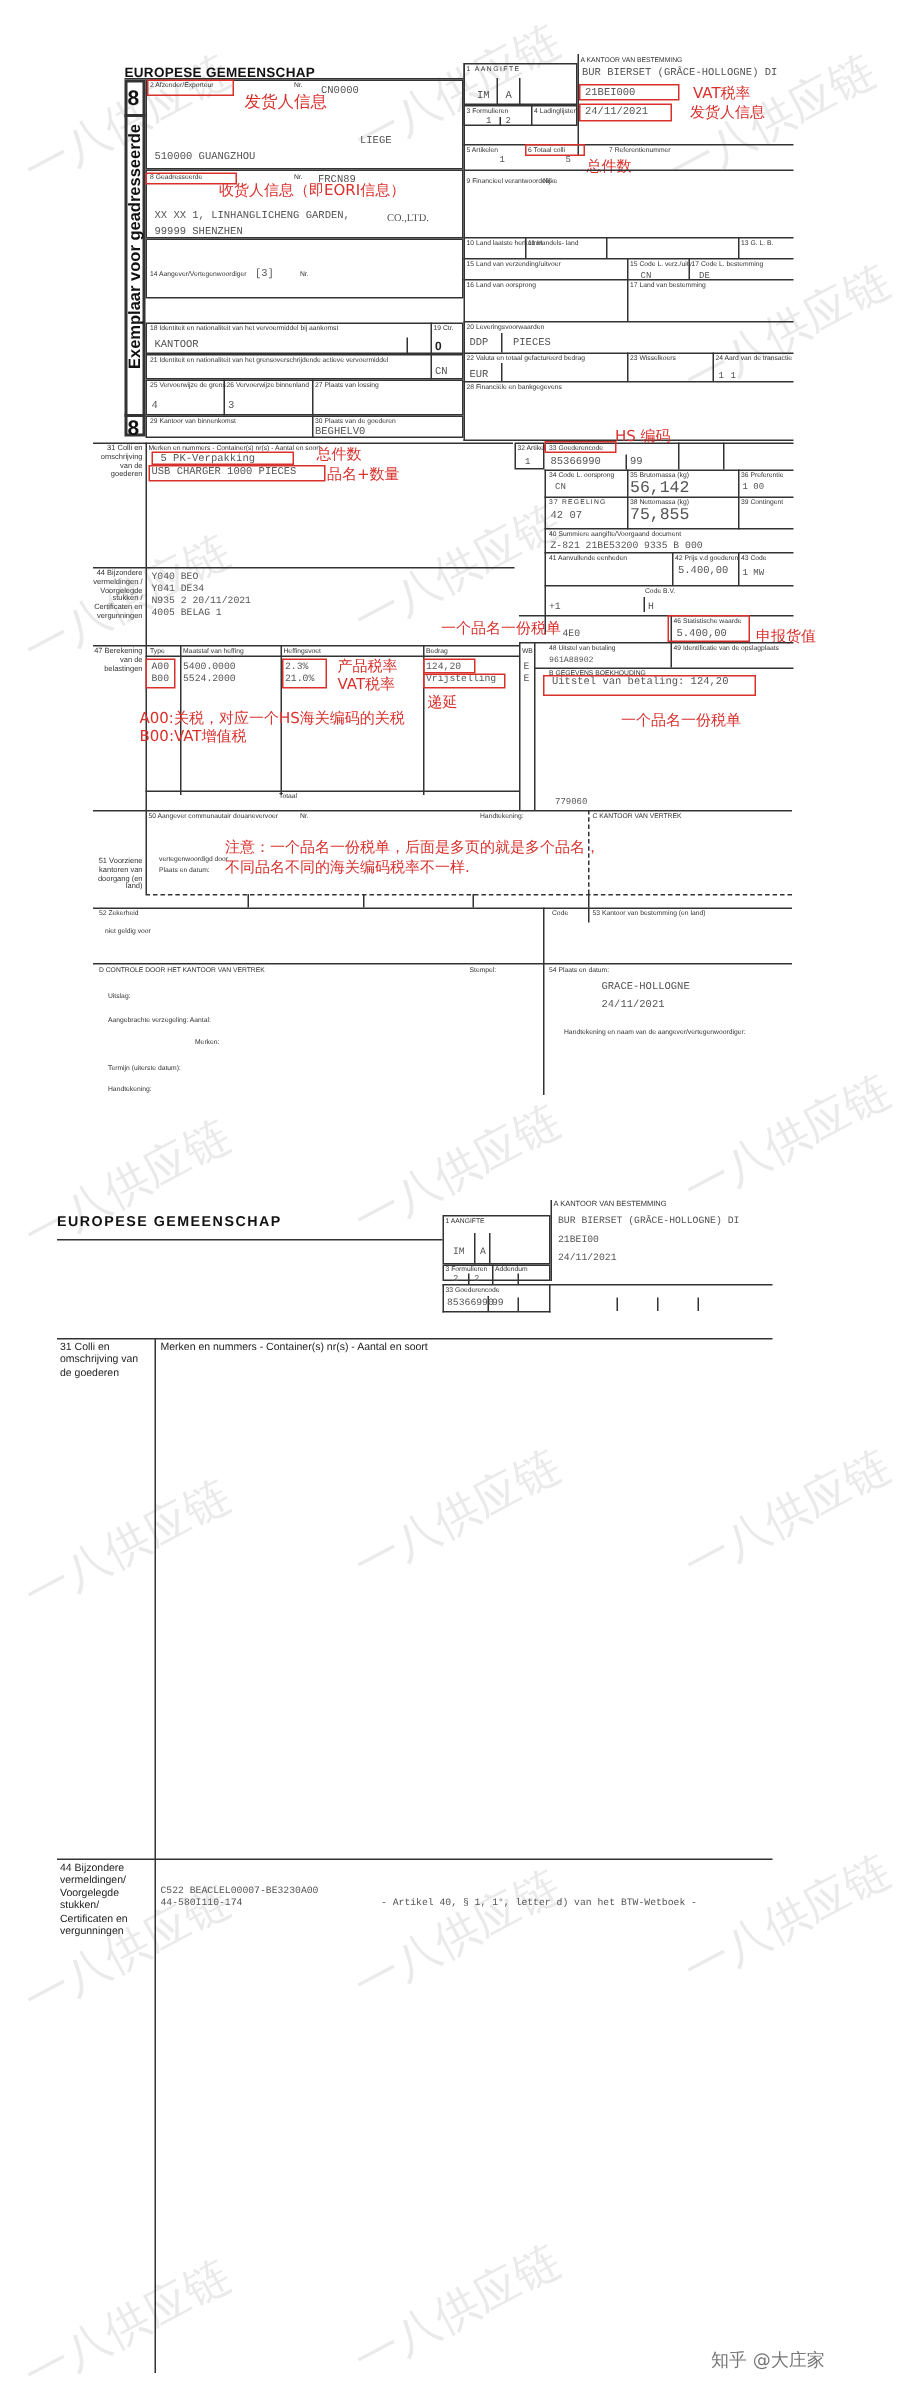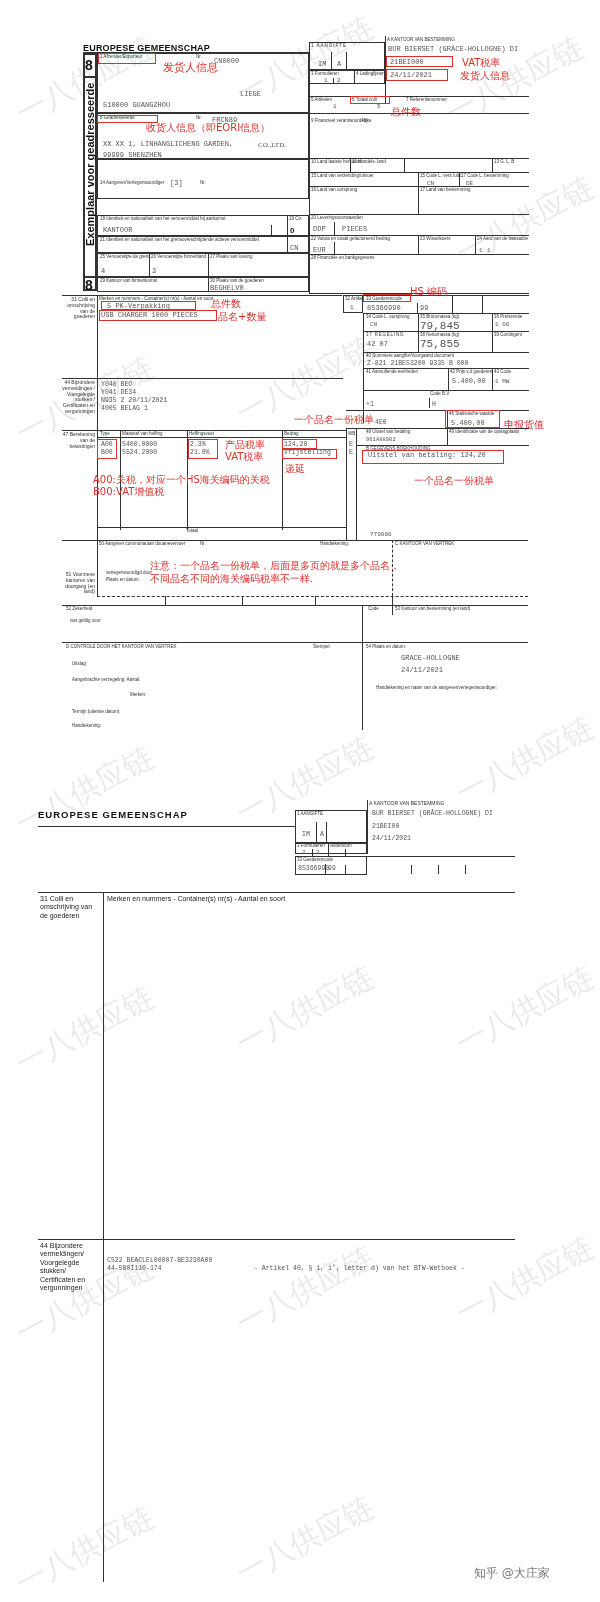--- a/index.html
+++ b/index.html
@@ -206,21 +206,21 @@
   <div class="hl" style="left:482px;top:295px;height:18px;"></div>
   <div class="redbox" style="left:363px;top:294px;width:48px;height:8px;"></div>
   <div class="note" style="left:410px;top:286px;font-size:10px;">HS 编码</div>
   <div class="hh" style="left:363px;top:313px;width:166px;"></div>
 
   <div class="hl" style="left:363px;top:313px;height:110px;"></div>
   <div class="lbl" style="left:366px;top:315px;">34 Code L. oorsprong</div>
   <div class="mono" style="left:370px;top:322px;font-size:6px;">CN</div>
   <div class="hl" style="left:418px;top:313px;height:40px;"></div>
   <div class="lbl" style="left:420px;top:315px;">35 Brutomassa (kg)</div>
-  <div class="mono" style="left:420px;top:321px;font-size:11px;">79,845</div>
+  <div class="mono" style="left:420px;top:321px;font-size:11px;">56,142</div>
   <div class="hl" style="left:492px;top:313px;height:40px;"></div>
   <div class="lbl" style="left:494px;top:315px;">36 Preferentie</div>
   <div class="mono" style="left:495px;top:322px;font-size:6px;">1  00</div>
   <div class="hh" style="left:363px;top:331px;width:166px;"></div>
 
   <div class="lbl" style="left:366px;top:333px;letter-spacing:0.8px;">37 REGELING</div>
   <div class="mono" style="left:367px;top:341px;font-size:7px;">42 07</div>
   <div class="lbl" style="left:420px;top:333px;">38 Nettomassa (kg)</div>
   <div class="mono" style="left:420px;top:339px;font-size:11px;">75,855</div>
   <div class="lbl" style="left:494px;top:333px;">39 Contingent</div>

